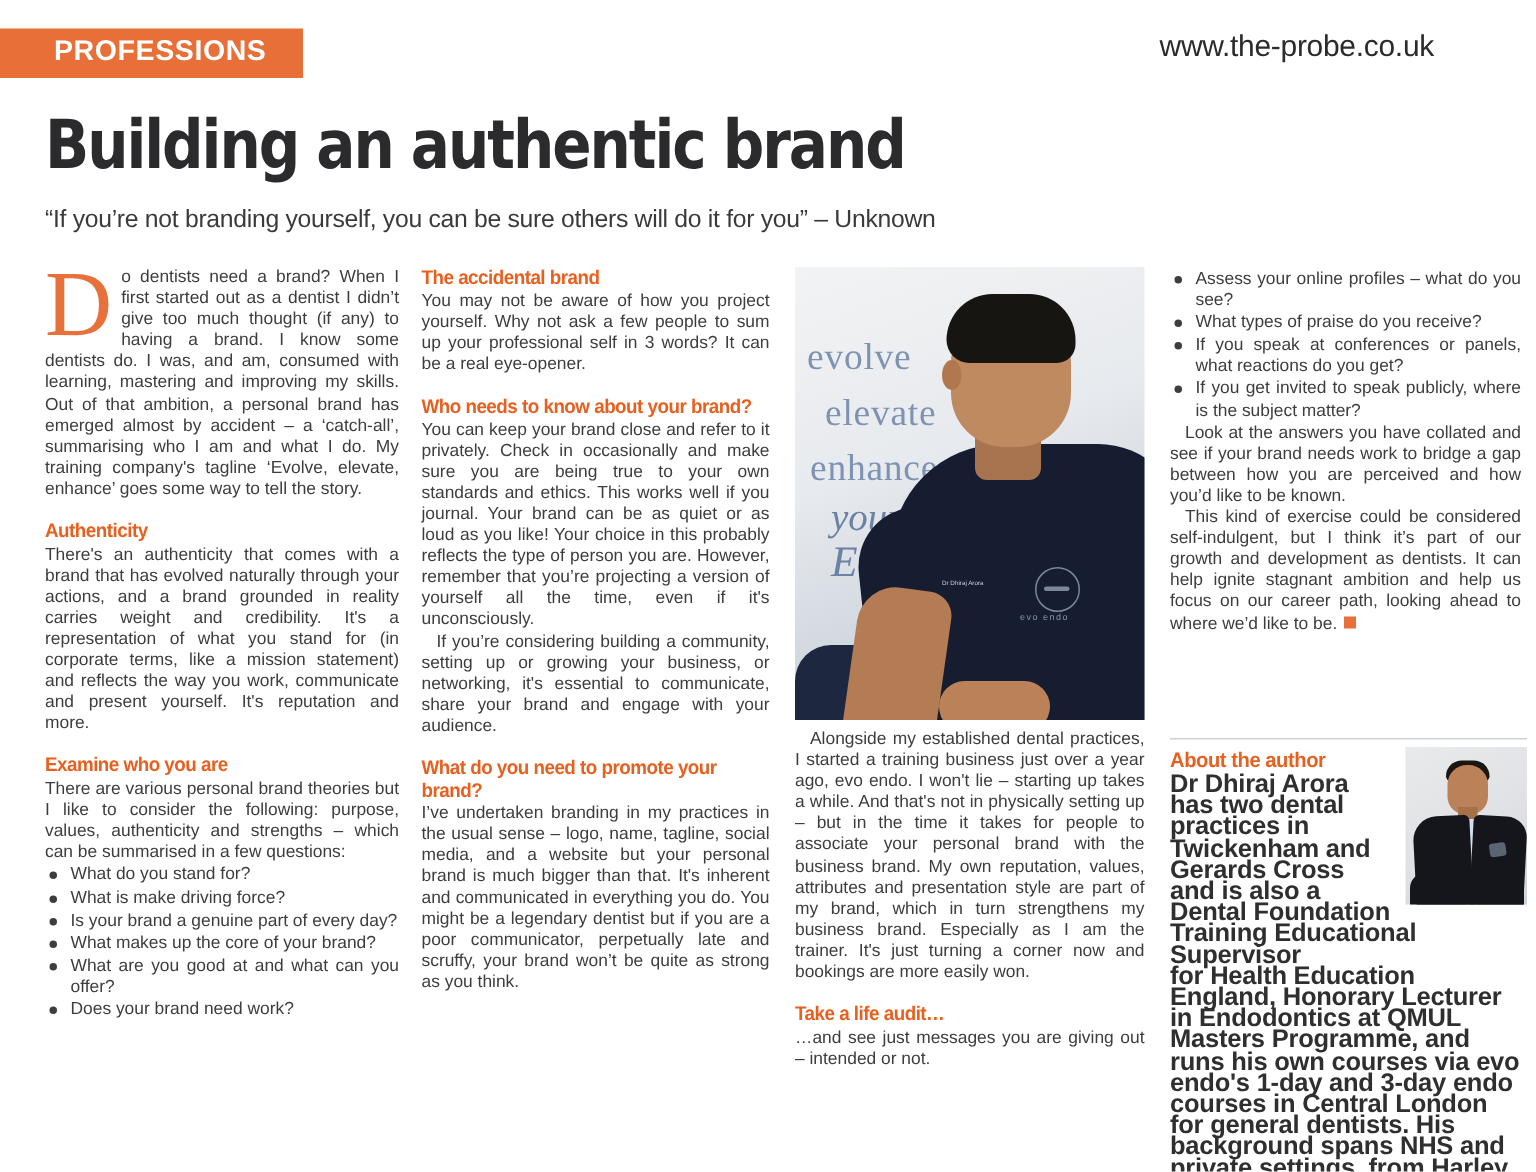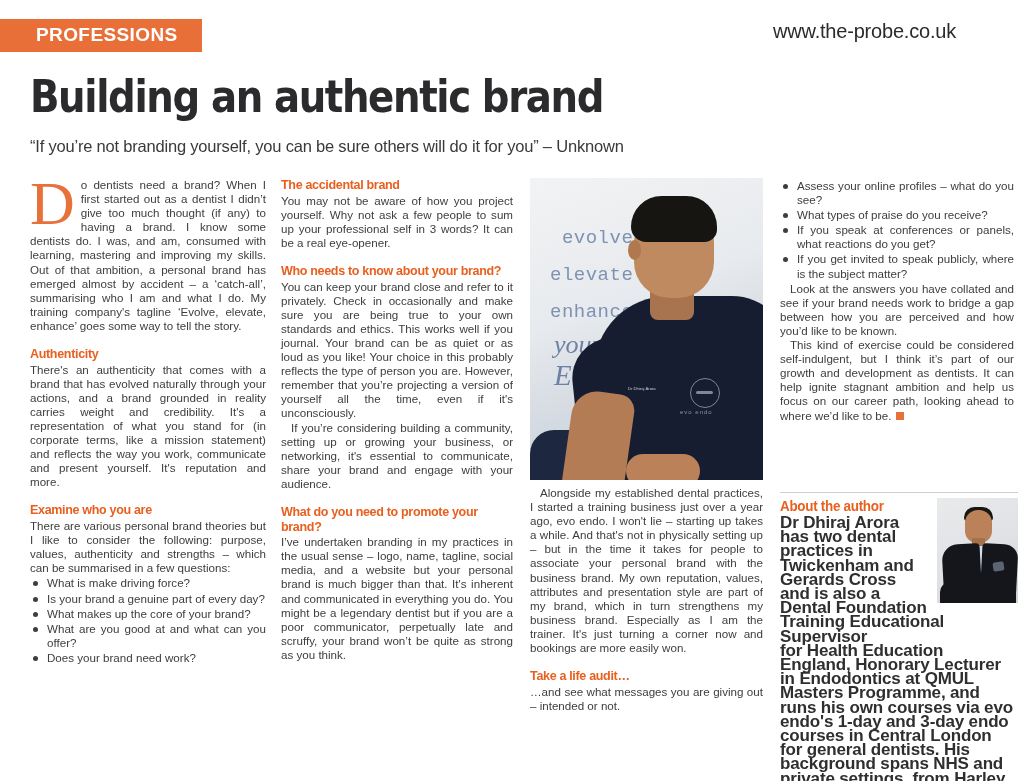--- a/index.html
+++ b/index.html
@@ -112,26 +112,25 @@
 
   
   .photo{
     position:absolute;left:530px;top:178px;
     width:233px;height:302px;
     overflow:hidden;
     background:linear-gradient(160deg,#f2f3f4 0%,#e7eaee 40%,#cdd4dc 75%,#b9c2cc 100%);
   }
   .wall-text{
     position:absolute;left:8px;top:42px;
-    font-family:Liberation Mono, monospace;
-    font-size:19px;line-height:37px;
+    font-family:Liberation Serif, serif;
+    font-size:25px;line-height:37px;
     color:#7e93b2;
     letter-spacing:.5px;
     white-space:nowrap;
-    text-align:right;
   }
   .wall-text .l2{padding-left:12px;display:block;}
   .wall-text .l3{padding-left:2px;display:block;}
   .wall-script{
     position:absolute;left:24px;top:152px;
     font-family:"Liberation Serif","DejaVu Serif",serif;
     font-style:italic;
     color:#6c82a4;
     font-size:26px;line-height:30px;
     white-space:nowrap;
@@ -267,20 +266,21 @@
   <div class="headline">Building an authentic brand</div>
   <div class="standfirst">“If you’re not branding yourself, you can be sure others will do it for you” – Unknown</div>
 
   <div class="col" id="col1">
     <p><span class="dropcap">D</span><span>o dentists need a brand? When I first started out as a dentist I didn’t give too much thought (if any) to having a brand. I know some dentists do. I was, and am, consumed with learning, mastering and improving my skills. Out of that ambition, a personal brand has emerged almost by accident – a ‘catch-all’, summarising who I am and what I do. My training company's tagline ‘Evolve, elevate, enhance’ goes some way to tell the story.</span></p>
     <h3 class="sub gap">Authenticity</h3>
     <p>There's an authenticity that comes with a brand that has evolved naturally through your actions, and a brand grounded in reality carries weight and credibility. It's a representation of what you stand for (in corporate terms, like a mission statement) and reflects the way you work, communicate and present yourself. It's reputation and more.</p>
     <h3 class="sub gap">Examine who you are</h3>
     <p>There are various personal brand theories but I like to consider the following: purpose, values, authenticity and strengths – which can be summarised in a few questions:</p>
     <ul class="bullets">
+      <li>What do you stand for?</li>
       <li>What is make driving force?</li>
       <li>Is your brand a genuine part of every day?</li>
       <li>What makes up the core of your brand?</li>
       <li>What are you good at and what can you offer?</li>
       <li>Does your brand need work?</li>
     </ul>
   </div>
 
   <div class="col" id="col2">
     <h3 class="sub">The accidental brand</h3>
@@ -314,21 +314,21 @@
       <div class="p-hand"></div>
       <div class="p-logo"></div>
       <div class="p-logotext">evo endo</div>
       <div class="p-badge">Dr Dhiraj Arora</div>
     </div>
   </div>
 
   <div class="col" id="col3">
     <p class="indent">Alongside my established dental practices, I started a training business just over a year ago, evo endo. I won't lie – starting up takes a while. And that's not in physically setting up – but in the time it takes for people to associate your personal brand with the business brand. My own reputation, values, attributes and presentation style are part of my brand, which in turn strengthens my business brand. Especially as I am the trainer. It's just turning a corner now and bookings are more easily won.</p>
     <h3 class="sub gap">Take a life audit…</h3>
-    <p>…and see what messages you are giving out – intended or not.</p>
+    <p>…and see just messages you are giving out – intended or not.</p>
   </div>
 
   <div class="col" id="col4">
     <ul class="bullets">
       <li>Assess your online profiles – what do you see?</li>
       <li>What types of praise do you receive?</li>
       <li>If you speak at conferences or panels, what reactions do you get?</li>
       <li>If you get invited to speak publicly, where is the subject matter?</li>
     </ul>
     <p class="indent">Look at the answers you have collated and see if your brand needs work to bridge a gap between how you are perceived and how you’d like to be known.</p>

